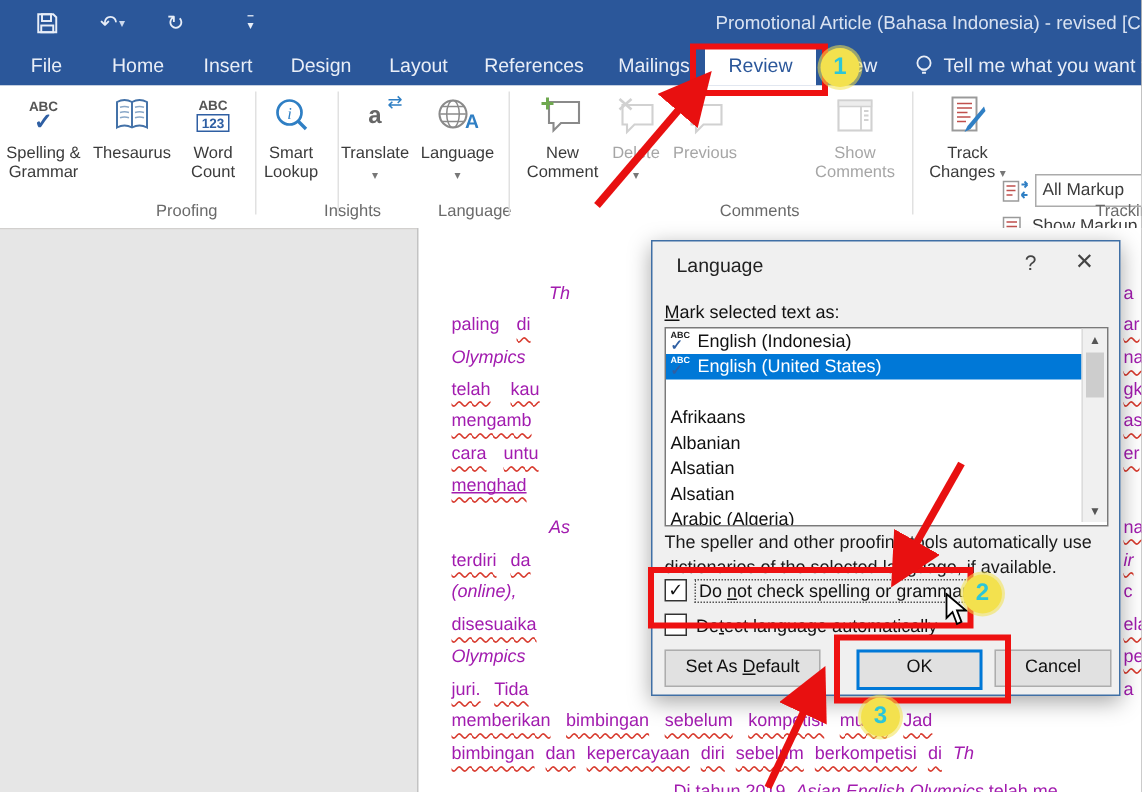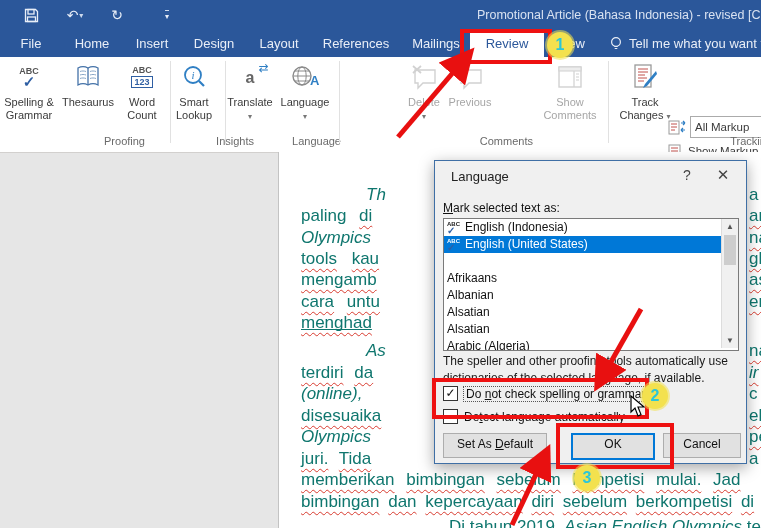--- a/index.html
+++ b/index.html
@@ -31,21 +31,21 @@
   .abc-ico .chk{display:block;color:#2f5fa3;font-size:15px;line-height:12px;font-weight:bold;}
   .wc-ico{font-size:9px;font-weight:bold;color:#555;line-height:9px;}
   .wc-ico .n123{display:block;border:1px solid #2f5fa3;color:#2f5fa3;font-size:9px;line-height:10px;padding:0 2px;margin-top:1px;}
   .tr-ico{position:relative;font-size:16px;font-weight:bold;color:#666;}
   .tr-ico .arr{position:absolute;top:-9px;right:-14px;color:#2f7fc4;font-size:12px;font-weight:normal;}
   .smallrows{position:absolute;left:668px;top:60px;width:200px;}
   .smallrow{position:absolute;left:0;height:20px;display:flex;align-items:center;font-size:11.5px;color:#3b3b3b;white-space:nowrap;}
   .markup-select{display:flex;align-items:center;border:1px solid #ababab;background:#fff;height:20px;width:92px;padding:0 4px;justify-content:space-between;}
   
   .page{position:absolute;left:278px;top:152px;width:483px;height:376px;background:#ffffff;border-left:1px solid #c3c3c3;overflow:hidden;}
-  .dline{position:absolute;font-size:17px;color:#0f766e;white-space:nowrap;line-height:20px;}
+  .dline{position:absolute;font-size:12px;color:#a21caf;white-space:nowrap;line-height:20px;}
   .dline .it{font-style:italic;}
   .sq{text-decoration:underline;text-decoration-style:wavy;text-decoration-color:#d83b2f;
       text-decoration-thickness:1px;text-underline-offset:4px;text-decoration-skip-ink:none;}
   
   .dialog{position:absolute;left:434px;top:160px;width:311px;height:302px;background:#f0f0f0;
           border:1px solid #3f6fa5;box-shadow:0 4px 14px rgba(0,0,0,.35);font-size:12px;color:#111;z-index:5;}
   .dlg-title{position:absolute;left:16px;top:8px;font-size:13px;color:#222;}
   .dlg-help,.dlg-close{position:absolute;top:4px;width:26px;height:20px;text-align:center;line-height:20px;color:#444;font-size:14px;}
   .dlg-help{right:46px;}
   .dlg-close{right:10px;font-size:15px;}
@@ -171,20 +171,29 @@
             <ellipse cx="11" cy="12" rx="4.2" ry="9" fill="none" stroke="#8a8a8a" stroke-width="1"></ellipse>
             <path d="M2.5 12h17M3.6 7h14.8M3.6 17h14.8" stroke="#8a8a8a" stroke-width="1"></path>
             <text x="19" y="21" font-size="13" font-weight="bold" fill="#2f7fc4" font-family="Liberation Sans,sans-serif">A</text>
           </svg>
       </div>
       <span>Language</span><span class="caret">▾</span>
     </div>
     <div class="rgroup-label" style="left:281px">Language</div>
     <div class="rsep" style="left:339px"></div>
 
+    <div class="rbtn" style="left:346px;width:58px">
+      <div class="ricon">
+        <svg width="30" height="28" viewBox="0 0 30 28">
+            <path d="M6 5h20v14H14l-5 5v-5H6z" fill="#fff" stroke="#8a8a8a" stroke-width="1.4"></path>
+            <path d="M5 2v8M1 6h8" stroke="#6fa84f" stroke-width="2"></path>
+          </svg>
+      </div>
+      <span>New</span><br><span>Comment</span>
+    </div>
     <div class="rbtn disabled" style="left:400px;width:48px">
       <div class="ricon">
         <svg width="28" height="26" viewBox="0 0 28 26">
             <path d="M5 6h20v13H13l-5 5v-5H5z" fill="#fff" stroke="#9a9a9a" stroke-width="1.4"></path>
             <path d="M3 2l8 7M11 2L3 9" stroke="#9a9a9a" stroke-width="1.8"></path>
           </svg>
       </div>
       <span>Delete</span> <span class="caret">▾</span>
     </div>
     <div class="rbtn disabled" style="left:443px;width:54px">
@@ -246,21 +255,21 @@
         <span>Reviewing Pa</span>
       </div>
     </div>
     <div class="rgroup-label" style="left:712px">Tracking</div>
   </div>
 
   <div class="page" id="doc-page">
       <div class="dline" style="left: 87px; top: 33px;"><span class="it">Th</span></div>
       <div class="dline" style="left: 22px; top: 54px; word-spacing: 8px;"><span>paling</span><span> </span><span class="sq">di</span></div>
       <div class="dline" style="left: 22px; top: 76px;"><span class="it">Olympics</span></div>
-      <div class="dline" style="left: 22px; top: 97px; word-spacing: 10px;"><span class="sq">tools</span><span> </span><span class="sq">kau</span></div>
+      <div class="dline" style="left: 22px; top: 97px; word-spacing: 10px;"><span class="sq">telah</span><span> </span><span class="sq">kau</span></div>
       <div class="dline" style="left: 22px; top: 118px;"><span class="sq">mengamb</span></div>
       <div class="dline" style="left: 22px; top: 140px; word-spacing: 8px;"><span class="sq">cara</span><span> </span><span class="sq">untu</span></div>
       <div class="dline" style="left: 22px; top: 161px; text-decoration: underline;"><span class="sq">menghad</span></div>
       <div class="dline" style="left: 87px; top: 189px;"><span class="it">As</span></div>
       <div class="dline" style="left: 22px; top: 211px; word-spacing: 6px;"><span class="sq">terdiri</span><span> </span><span class="sq">da</span></div>
       <div class="dline" style="left: 22px; top: 232px;"><span class="it">(online),</span></div>
       <div class="dline" style="left: 22px; top: 254px;"><span class="sq">disesuaika</span></div>
       <div class="dline" style="left: 22px; top: 275px;"><span class="it">Olympics</span></div>
       <div class="dline" style="left: 22px; top: 297px; word-spacing: 6px;"><span class="sq">juri.</span><span> </span><span class="sq">Tida</span></div>
       <div class="dline" style="left: 22px; top: 318px; word-spacing: 7px;"><span class="sq">memberikan</span><span> </span><span class="sq">bimbingan</span><span> </span><span class="sq">sebelum</span><span> </span><span class="sq">kompetisi</span><span>   </span><span class="sq">mulai.</span><span> </span><span class="sq">Jad</span></div>

